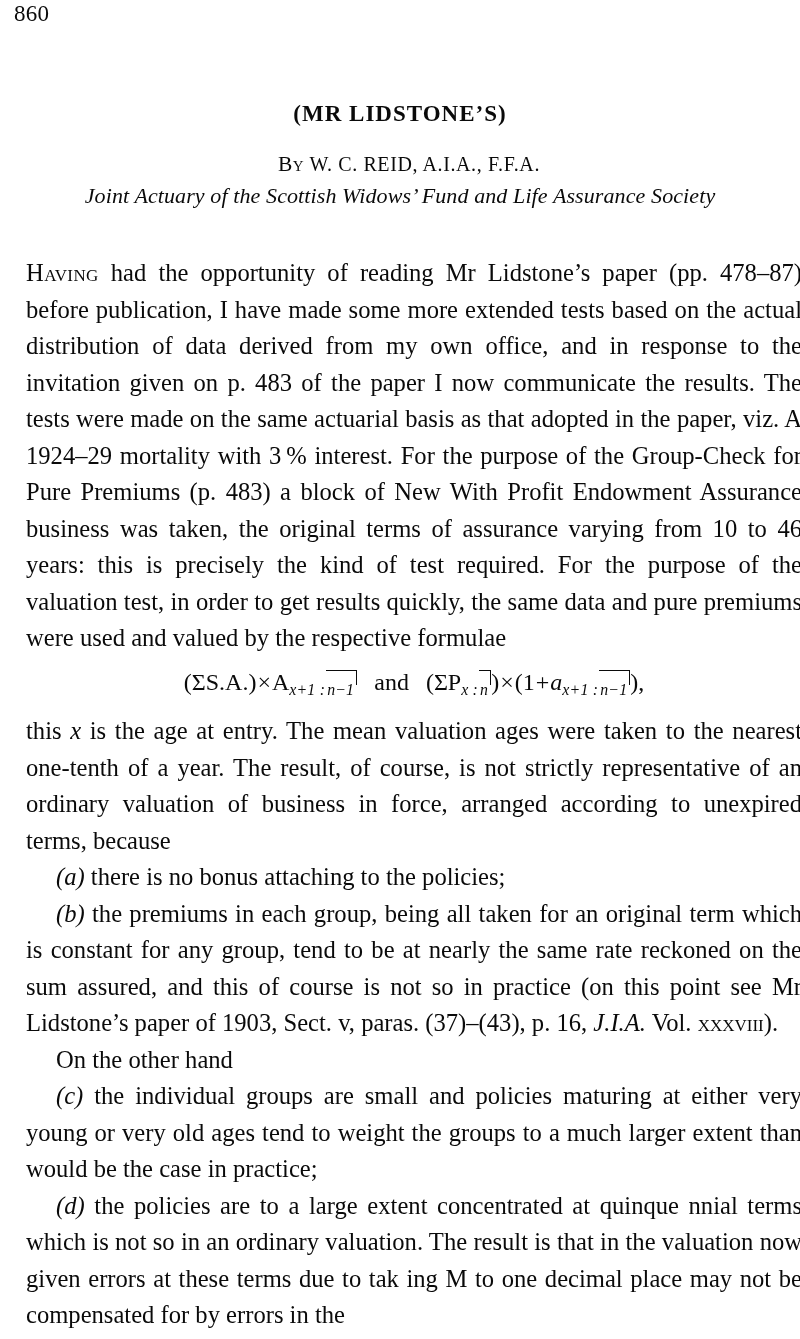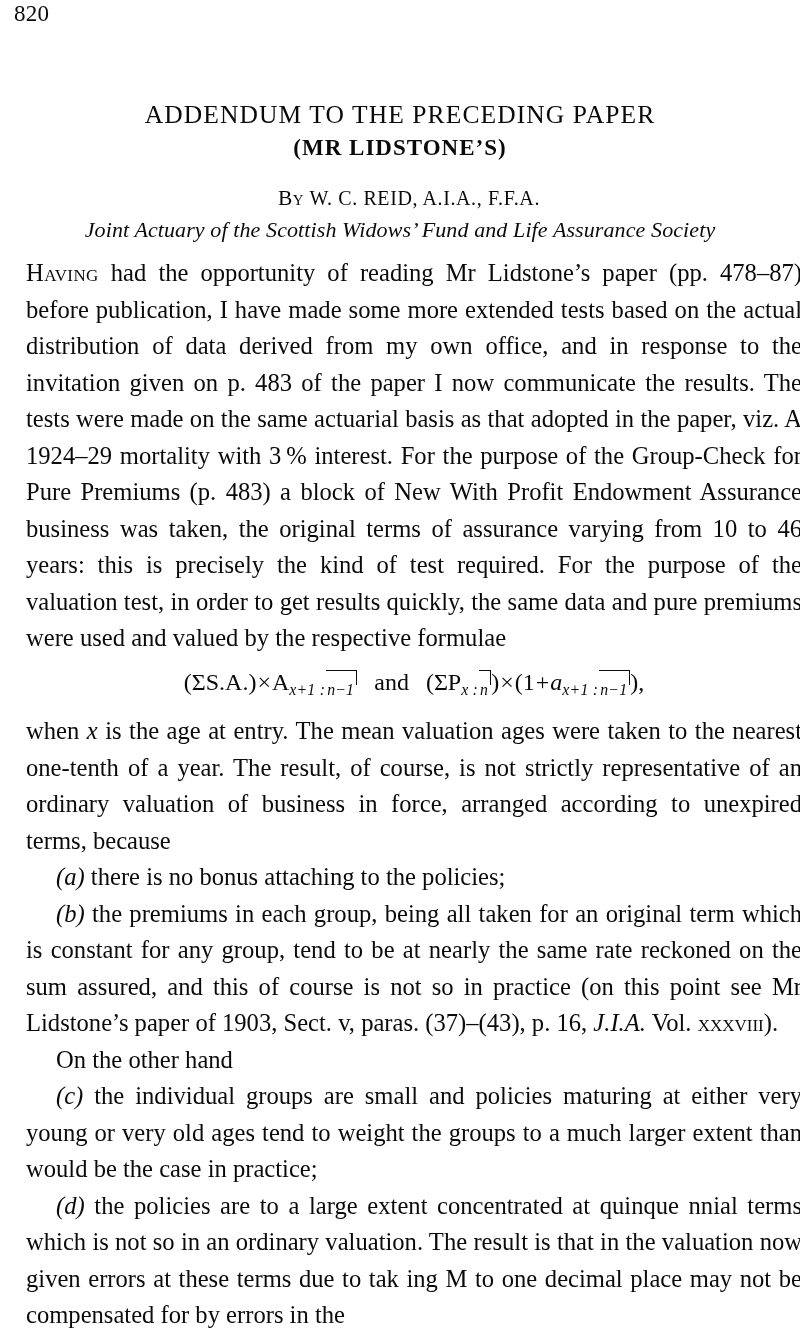--- a/index.html
+++ b/index.html
@@ -137,38 +137,37 @@
   .op { font-style: normal; }
   .times { font-style: normal; padding: 0 1px; }
 
   .para-letter { font-style: italic; }
 </style>
 </head>
 <body>
 
 <div class="page">
 
-  <div class="folio">820</div>
+  <div class="folio">860</div>
 
   <div class="titleblock">
-    <div class="title-line">ADDENDUM TO THE PRECEDING PAPER</div>
     <div class="title-line second">(MR LIDSTONE’S)</div>
     <div class="byline"><span class="smallcaps-lead">By</span> <span>W. C. REID, A.I.A., F.F.A.</span></div>
     <div class="affil">Joint Actuary of the Scottish Widows’ Fund and Life Assurance Society</div>
   </div>
 
   <div class="body">
 
     <p><span class="lead-caps">Having</span><span> had the opportunity of reading Mr Lidstone’s paper (pp. 478–87) before publication, I have made some more extended tests based on the actual distribution of data derived from my own office, and in response to the invitation given on p. 483 of the paper I now communicate the results. The tests were made on the same actuarial basis as that adopted in the paper, viz. A 1924–29 mortality with 3 % interest. For the purpose of the Group-Check for Pure Premiums (p. 483) a block of New With Profit Endowment Assurance business was taken, the original terms of assurance varying from 10 to 46 years: this is precisely the kind of test required. For the purpose of the valuation test, in order to get results quickly, the same data and pure premiums were used and valued by the respective formulae</span></p>
 
     <div class="formula">
       <span>(ΣS.A.)</span><span class="times">×</span><span class="op">A</span><span class="msub"><span>x+1 :</span><span class="ann">n−1</span></span><span class="gap"></span><span>and</span><span class="gap"></span><span>(ΣP</span><span class="msub"><span>x :</span><span class="ann">n</span></span><span>)</span><span class="times">×</span><span>(</span><span>1</span><span class="times">+</span><span class="mvar">a</span><span class="msub"><span>x+1 :</span><span class="ann">n−1</span></span><span>),</span>
     </div>
 
-    <p><span>when </span><span class="ital">x</span><span> is the age at entry. The mean valuation ages were taken to the nearest one-tenth of a year. The result, of course, is not strictly representative of an ordinary valuation of business in force, arranged according to unexpired terms, because</span></p>
+    <p><span>this </span><span class="ital">x</span><span> is the age at entry. The mean valuation ages were taken to the nearest one-tenth of a year. The result, of course, is not strictly representative of an ordinary valuation of business in force, arranged according to unexpired terms, because</span></p>
 
     <p class="indent"><span class="para-letter">(a)</span><span> there is no bonus attaching to the policies;</span></p>
 
     <p class="indent"><span class="para-letter">(b)</span><span> the premiums in each group, being all taken for an original term which is constant for any group, tend to be at nearly the same rate reckoned on the sum assured, and this of course is not so in practice (on this point see Mr Lidstone’s paper of 1903, Sect. v, paras. (37)–(43), p. 16, </span><span class="ital">J.I.A.</span><span> Vol. </span><span class="romnum">xxxviii</span><span>).</span></p>
 
     <p class="indent">On the other hand</p>
 
     <p class="indent"><span class="para-letter">(c)</span><span> the individual groups are small and policies maturing at either very young or very old ages tend to weight the groups to a much larger extent than would be the case in practice;</span></p>
 
     <p class="indent"><span class="para-letter">(d)</span><span> the policies are to a large extent concentrated at quinque nnial terms which is not so in an ordinary valuation. The result is that in the valuation now given errors at these terms due to tak ing M to one decimal place may not be compensated for by errors in the</span></p>

